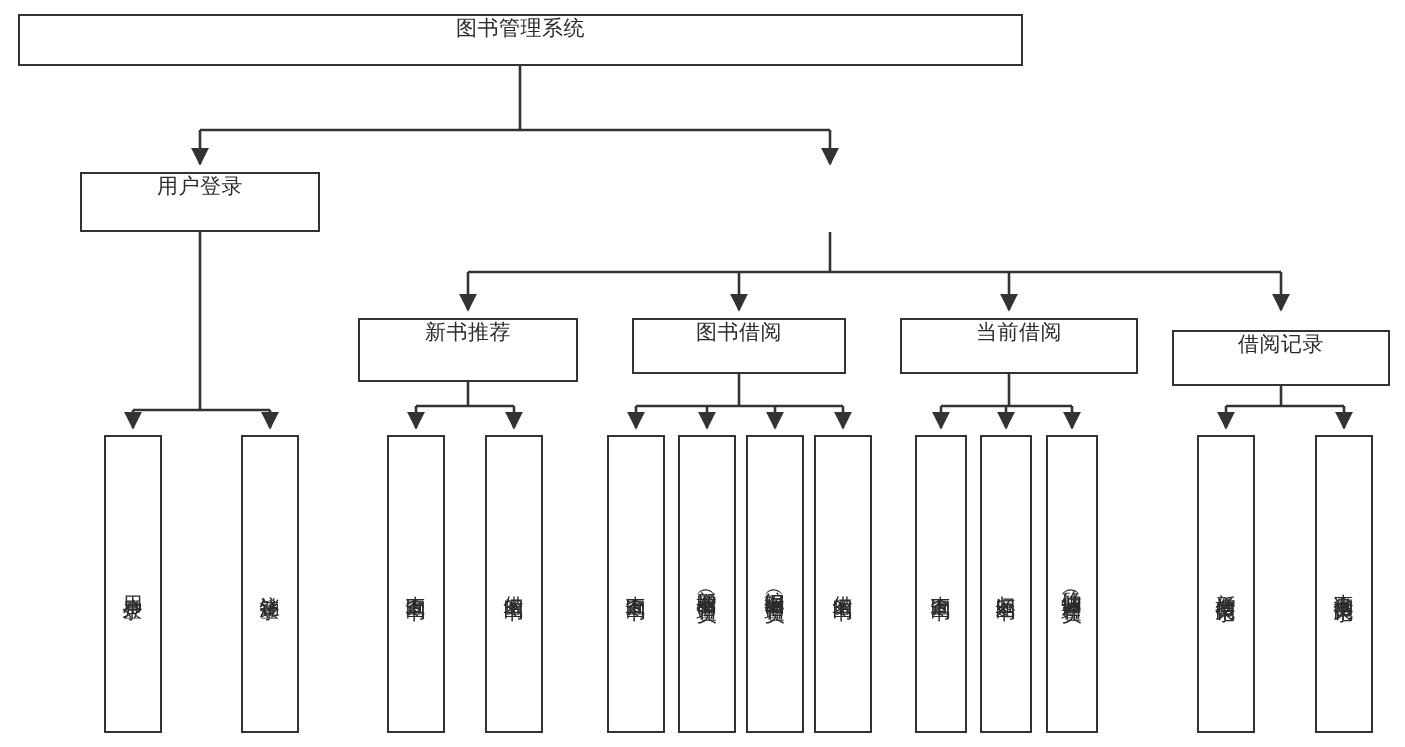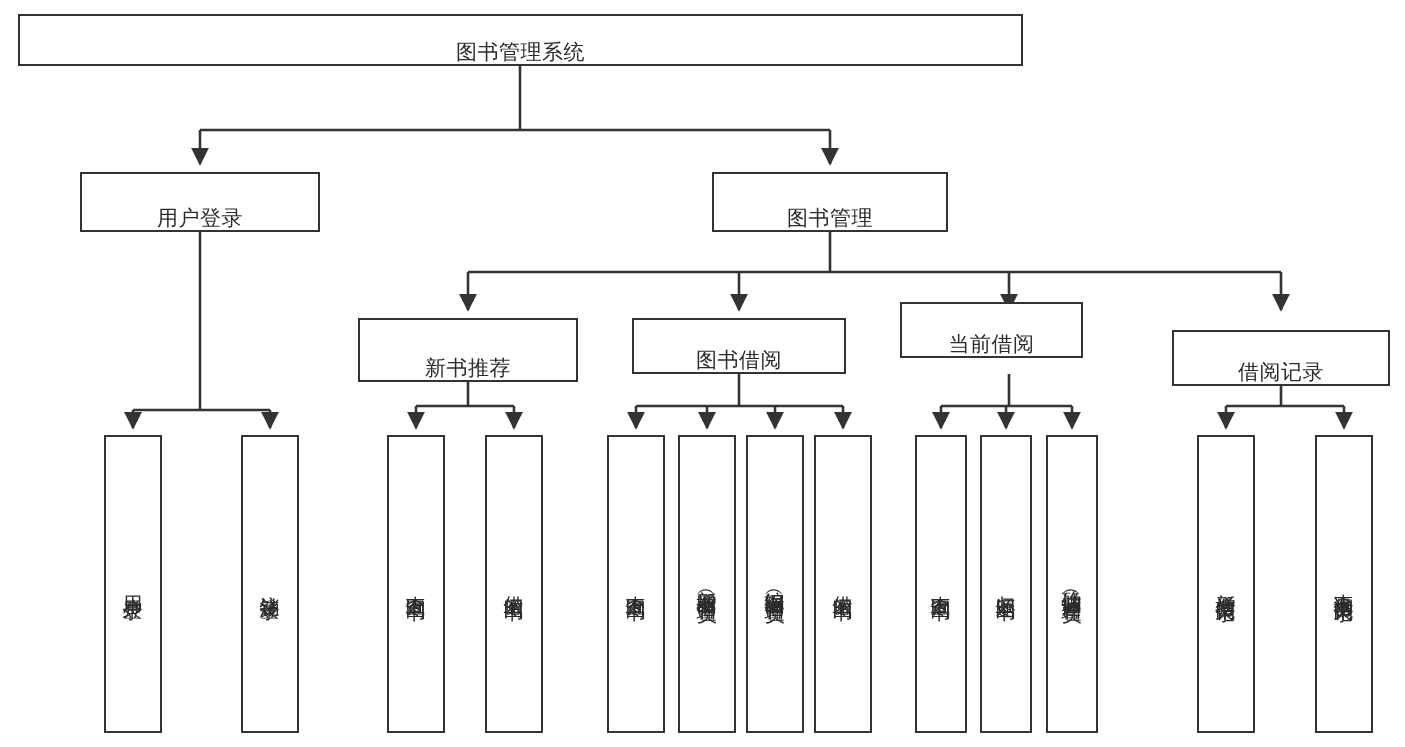--- a/index.html
+++ b/index.html
@@ -23,21 +23,21 @@
     top: 0;
     width: 1405px;
     height: 747px;
   }
   .node {
     position: absolute;
     box-sizing: border-box;
     border: 2px solid #333333;
     background: #ffffff;
     display: flex;
-    align-items: flex-end;
+    align-items: flex-start;
     justify-content: center;
     color: #2b2b2b;
   }
   .node-label {
     font-size: 21px;
     line-height: 1.15;
     letter-spacing: 0.5px;
     white-space: nowrap;
     color: #2b2b2b;
   }
@@ -118,31 +118,28 @@
     </g>
   </svg>
 
   <div class="node" style="left:18px; top:14px; width:1005px; height:52px;">
     <span class="node-label">图书管理系统</span>
   </div>
 
   <div class="node" style="left:80px; top:172px; width:240px; height:60px;">
     <span class="node-label">用户登录</span>
   </div>
-  <div class="node" style="left:712px; top:172px; width:236px; height:60px;">
-    <span class="node-label">图书管理</span>
-  </div>
 
   <div class="node" style="left:358px; top:318px; width:220px; height:64px;">
     <span class="node-label">新书推荐</span>
   </div>
   <div class="node" style="left:632px; top:318px; width:214px; height:56px;">
     <span class="node-label">图书借阅</span>
   </div>
-  <div class="node" style="left:900px; top:302px; width:183px; height:56px;">
+  <div class="node" style="left:900px; top:318px; width:238px; height:56px;">
     <span class="node-label">当前借阅</span>
   </div>
   <div class="node" style="left:1172px; top:318px; width:218px; height:56px;margin-top:12px;">
     <span class="node-label">借阅记录</span>
   </div>
 
   <div class="node vertical" style="left:104px; top:435px; width:58px; height:298px;">
     <span class="node-label">用户登录</span>
   </div>
   <div class="node vertical" style="left:241px; top:435px; width:58px; height:298px;">

